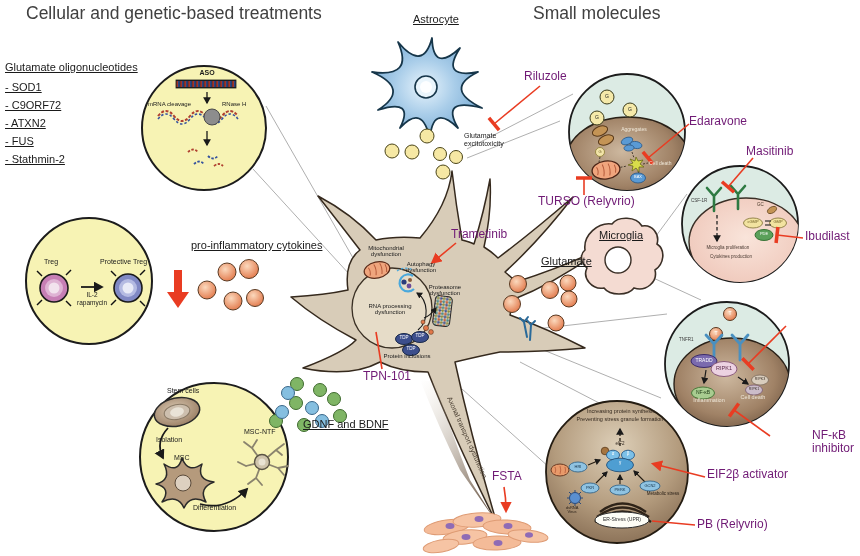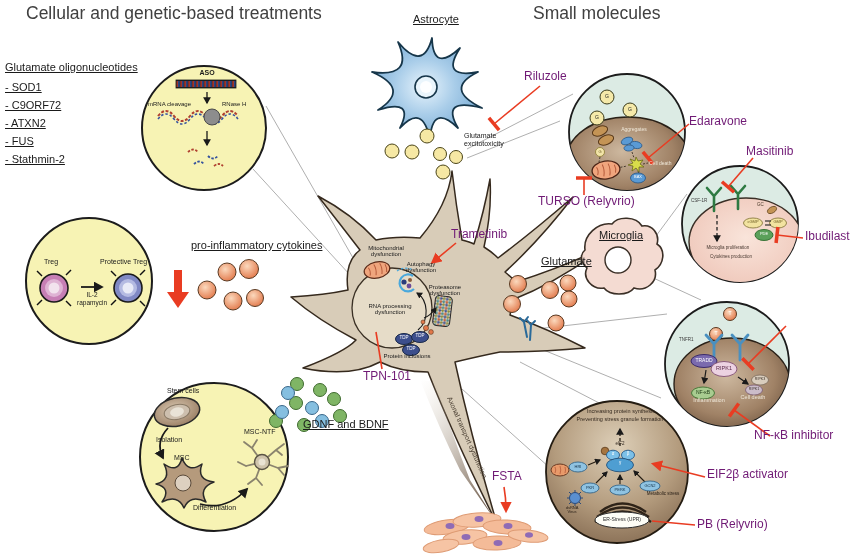--- a/index.html
+++ b/index.html
@@ -457,21 +457,21 @@
 <div class="lbl s7" style="left:464px;top:132px;">Glutamate
 excitotoxicity</div>
 
 <div class="lbl red" style="left:524px;top:70px;">Riluzole</div>
 <div class="lbl red" style="left:689px;top:115px;">Edaravone</div>
 <div class="lbl red" style="left:538px;top:195px;">TURSO (Relyvrio)</div>
 <div class="lbl red" style="left:451px;top:228px;">Trametinib</div>
 <div class="lbl red" style="left:363px;top:370px;">TPN-101</div>
 <div class="lbl red" style="left:746px;top:145px;">Masitinib</div>
 <div class="lbl red" style="left:805px;top:230px;">Ibudilast</div>
-<div class="lbl red" style="left:754px;top:429px;">NF-κB inhibitor</div>
+<div class="lbl red" style="left:812px;top:429px;">NF-κB inhibitor</div>
 <div class="lbl red" style="left:707px;top:468px;">EIF2β activator</div>
 <div class="lbl red" style="left:697px;top:518px;">PB (Relyvrio)</div>
 <div class="lbl red" style="left:492px;top:470px;">FSTA</div>
 
 <div class="lbl s6 c" style="left:386px;top:245px;">Mitochondrial
 dysfunction</div>
 <div class="lbl s6 c" style="left:421px;top:261px;">Autophagy
 dysfunction</div>
 <div class="lbl s6 c" style="left:445px;top:284px;">Proteasome
 dysfunction</div>

